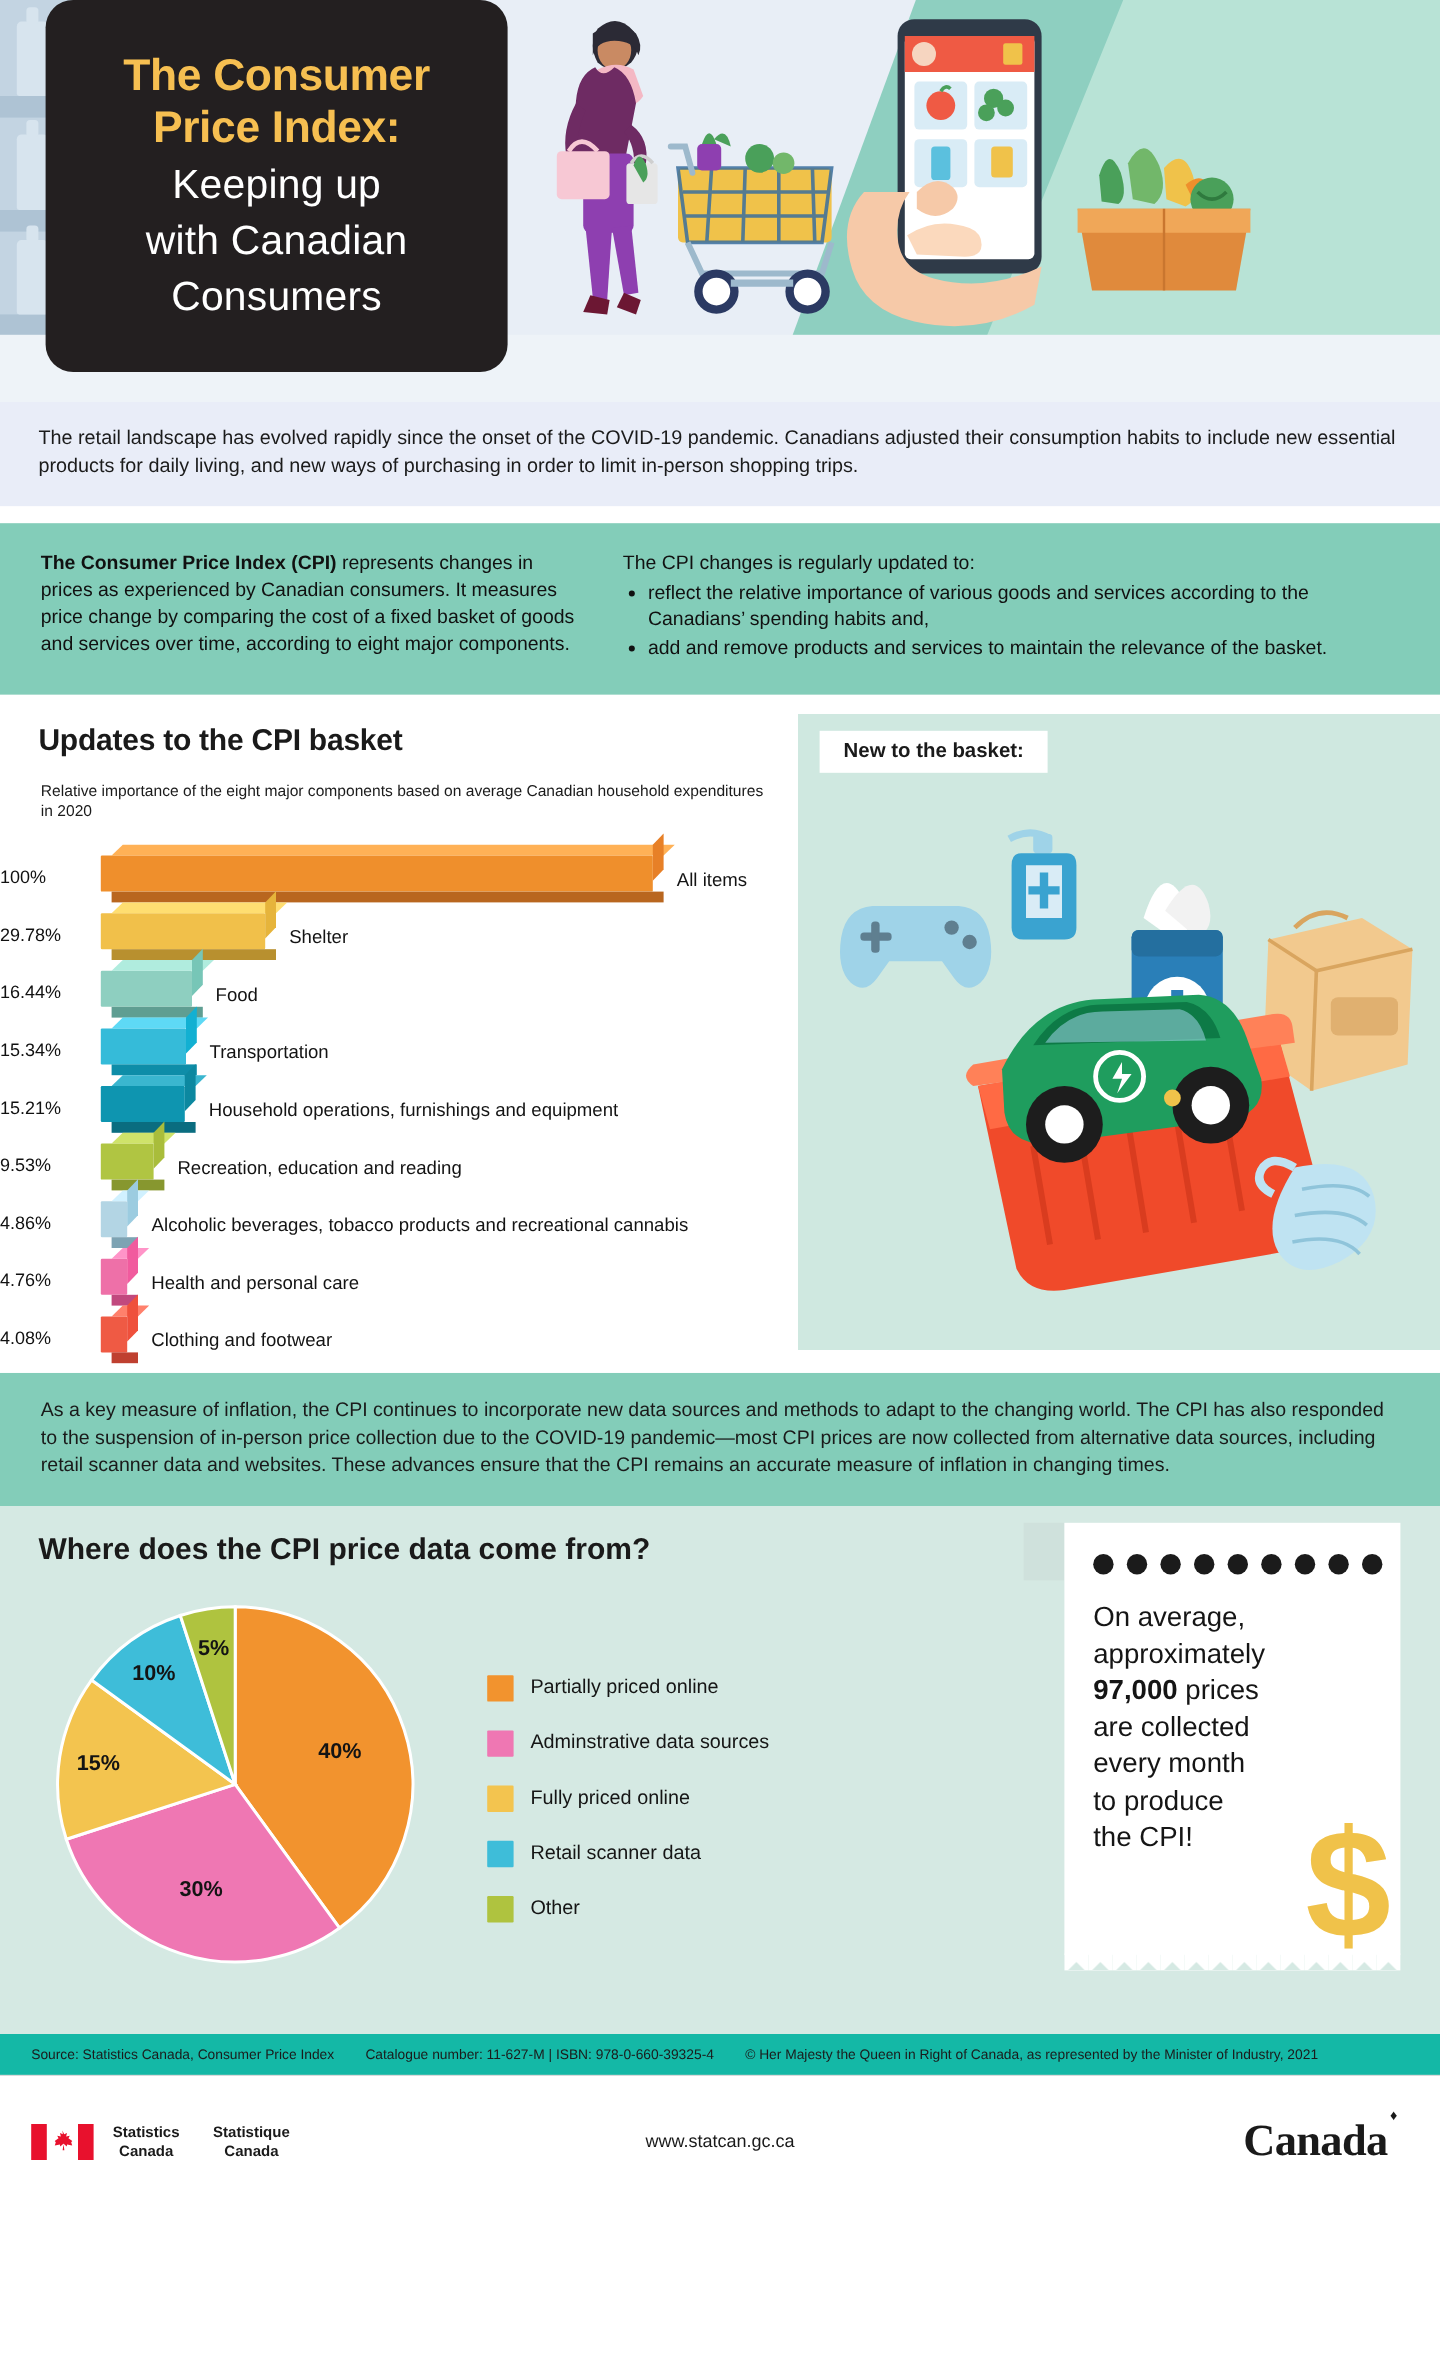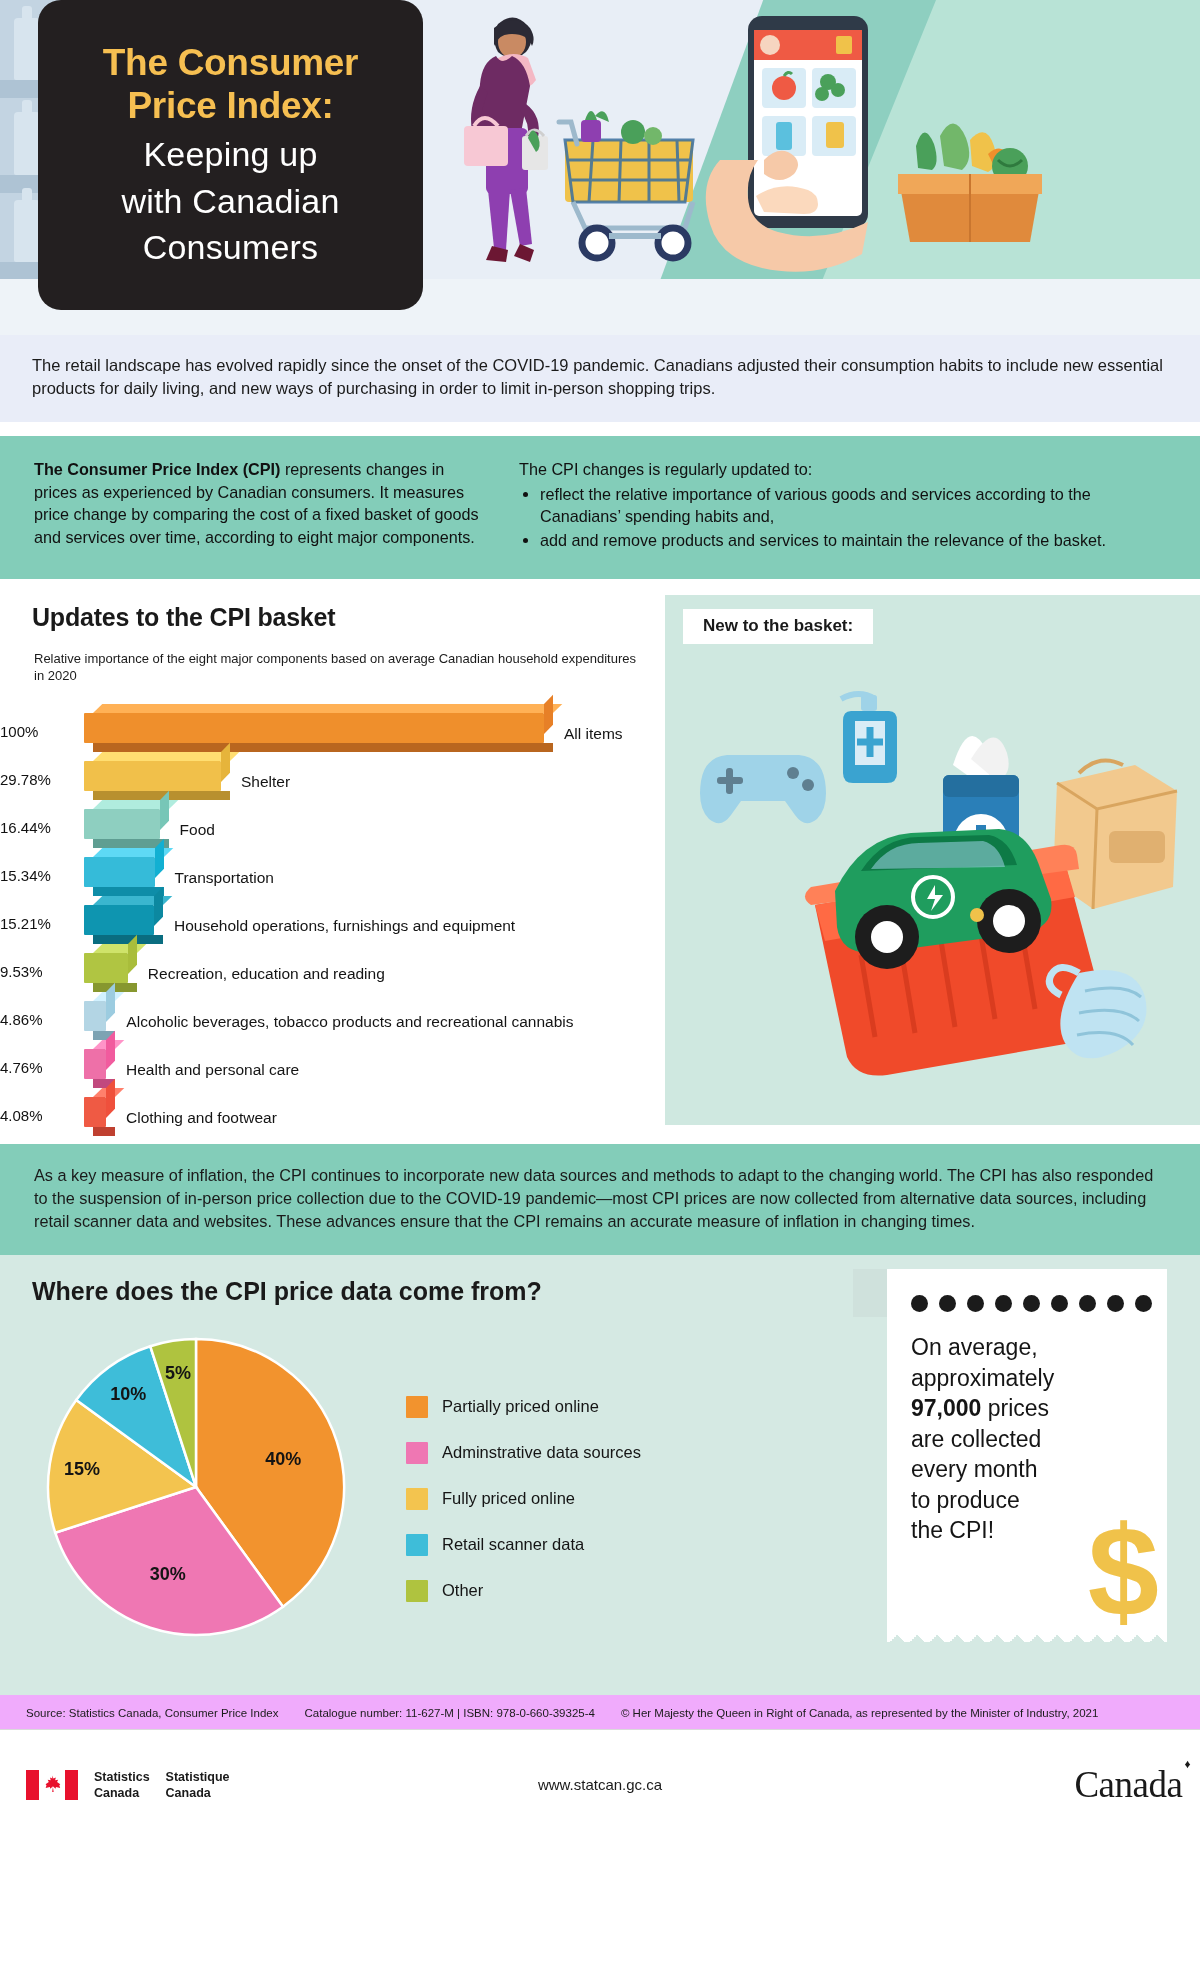--- a/index.html
+++ b/index.html
@@ -167,43 +167,43 @@
     position: absolute; right: 8px; bottom: -6px; font-size: 128px; font-weight: bold;
     color: #f0c24a; line-height: 1; z-index: 1;
   }
   .tab-left {
     position: absolute; right: 313px; top: 14px; width: 34px; height: 48px;
     background: #cfe1dc;
   }
 
   
   .source {
-    background: #f0abfc; padding: 12px 26px 10px 26px; display: flex; align-items: center;
+    background: #14b8a6; padding: 12px 26px 10px 26px; display: flex; align-items: center;
     font-size: 11.5px; color: #1b1b1b; border-bottom: 1px solid #dadada;
   }
   .source .s1 { margin-right: 26px; }
   .source .s2 { margin-right: 26px; }
 
   
   .footer {
     background: #fff; height: 110px; display: flex; align-items: center; padding: 0 26px;
     position: relative;
   }
   .flag { width: 52px; height: 30px; position: relative; background: #fff; }
   .flag .fb { position: absolute; top: 0; bottom: 0; width: 13px; background: #e8112d; }
   .flag .fb.l { left: 0; } .flag .fb.r { right: 0; }
   .maple { position: absolute; left: 50%; top: 50%; transform: translate(-50%,-50%); }
-  .wordmark { margin-left: 16px; display: flex; gap: 16px; }
+  .wordmark { margin-left: 16px; display: flex; gap: 28px; text-align: center; }
   .wordmark div { font-size: 12.5px; font-weight: bold; line-height: 1.3; }
   .weburl {
     position: absolute; left: 50%; transform: translateX(-50%); font-size: 15px;
   }
   .canada-wm {
-    position: absolute; right: 10px; font-family: "Liberation Serif", serif;
-    font-size: 37px; font-weight: normal; letter-spacing: -0.5px;
+    position: absolute; right: 36px; font-family: "Liberation Serif", serif;
+    font-size: 37px; font-weight: bold; letter-spacing: -0.5px;
   }
   .canada-wm sup { font-size: 12px; position: relative; top: -16px; margin-left: 2px; }
 </style>
 </head>
 <body>
 
 <div class="page">
 
   <div class="hero">
     <div class="hero-bg">

